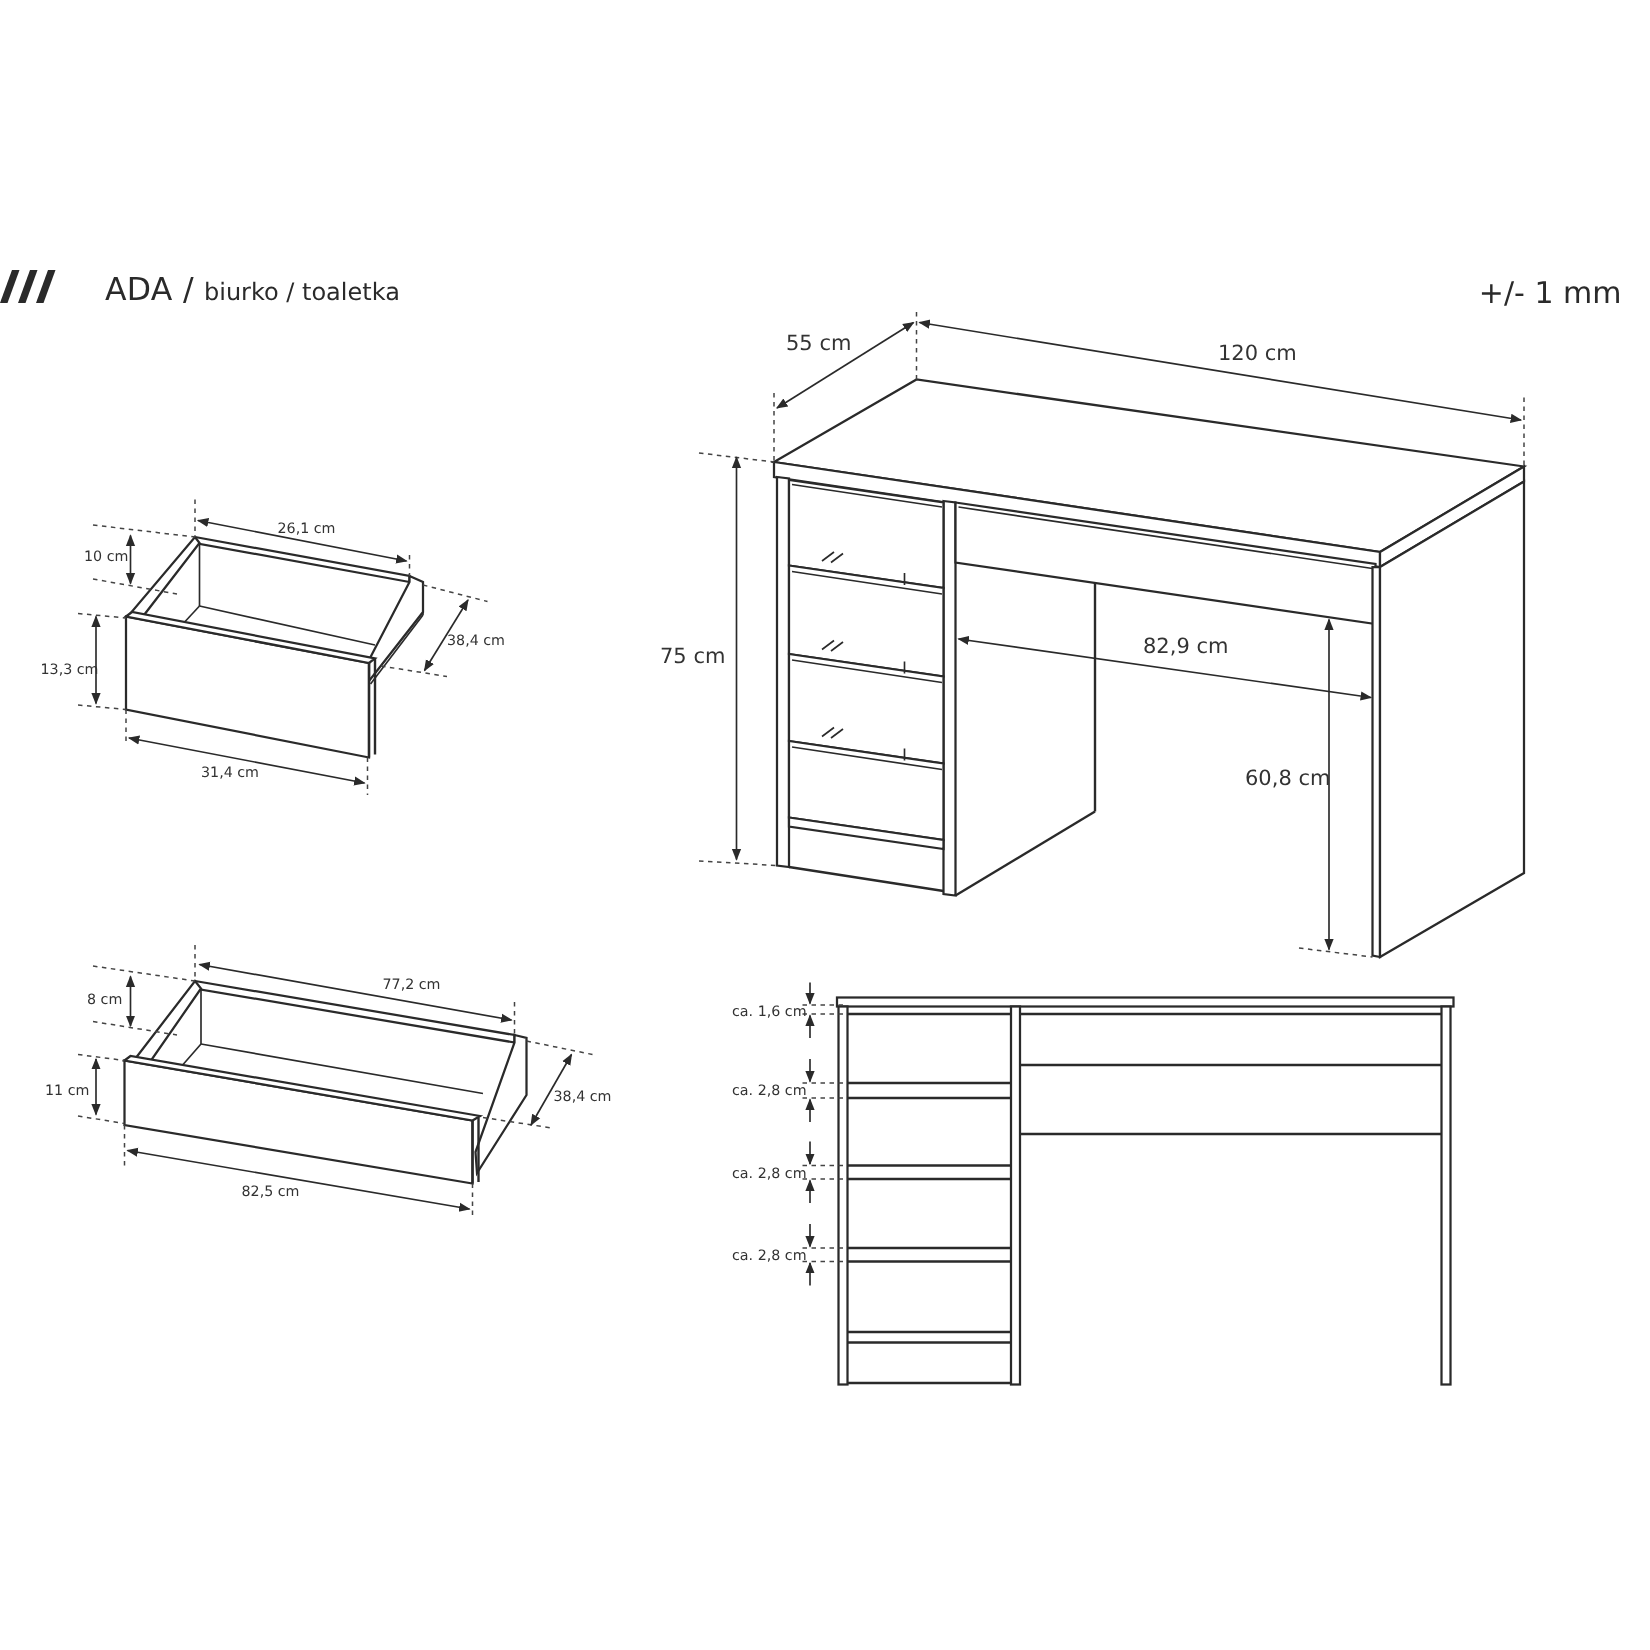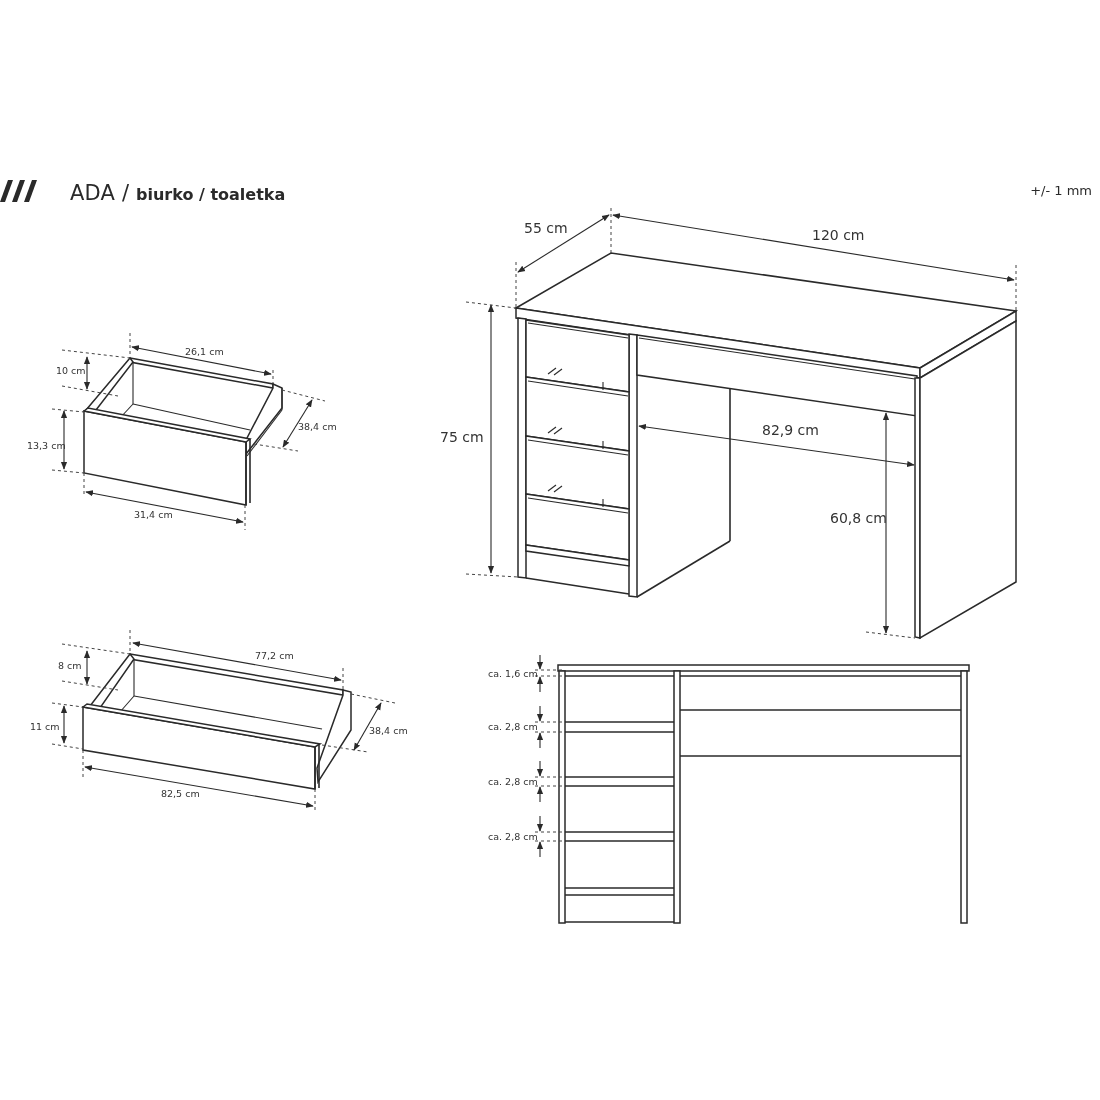--- a/index.html
+++ b/index.html
@@ -1,22 +1,22 @@
 <!DOCTYPE html>
 <html><head>
 <meta charset="utf-8">
 <style>
   html, body { margin: 0; padding: 0; background: #ffffff; }
   body { width: 1100px; height: 1100px; position: relative; overflow: hidden;
          font-family: "DejaVu Sans", sans-serif; color: #2a2a2a; }
   .header-logo { position: absolute; left: 0; top: 180px; width: 44px; height: 26px; }
   .header-title { position: absolute; left: 70px; top: 181px; font-size: 21px; white-space: nowrap; }
   .header-title .name { font-weight: normal; letter-spacing: 0.2px; }
-  .header-title .sub { font-size: 16px; font-weight: bold; }
-  .tolerance { position: absolute; right: 8px; top: 183px; font-size: 13px; }
+  .header-title .sub { font-size: 16px; font-weight: normal; }
+  .tolerance { position: absolute; right: 19px; top: 183px; font-size: 20px; }
   svg.drawing { position: absolute; left: 0; top: 0; width: 1100px; height: 1100px; }
   svg text { font-family: "DejaVu Sans", sans-serif; fill: #333; }
   .lbl-sm { font-size: 9.5px; }
   .lbl-md { font-size: 14px; }
   .ln { stroke: #2a2a2a; fill: none; stroke-width: 1.6; }
   .ln-thin { stroke: #2a2a2a; fill: none; stroke-width: 1.1; }
   .dash { stroke: #444; fill: none; stroke-width: 1; stroke-dasharray: 3 3; }
   .dim { stroke: #2a2a2a; fill: none; stroke-width: 1.1; }
   .panel { fill: #ffffff; stroke: #2a2a2a; stroke-width: 1.5; }
 </style>

